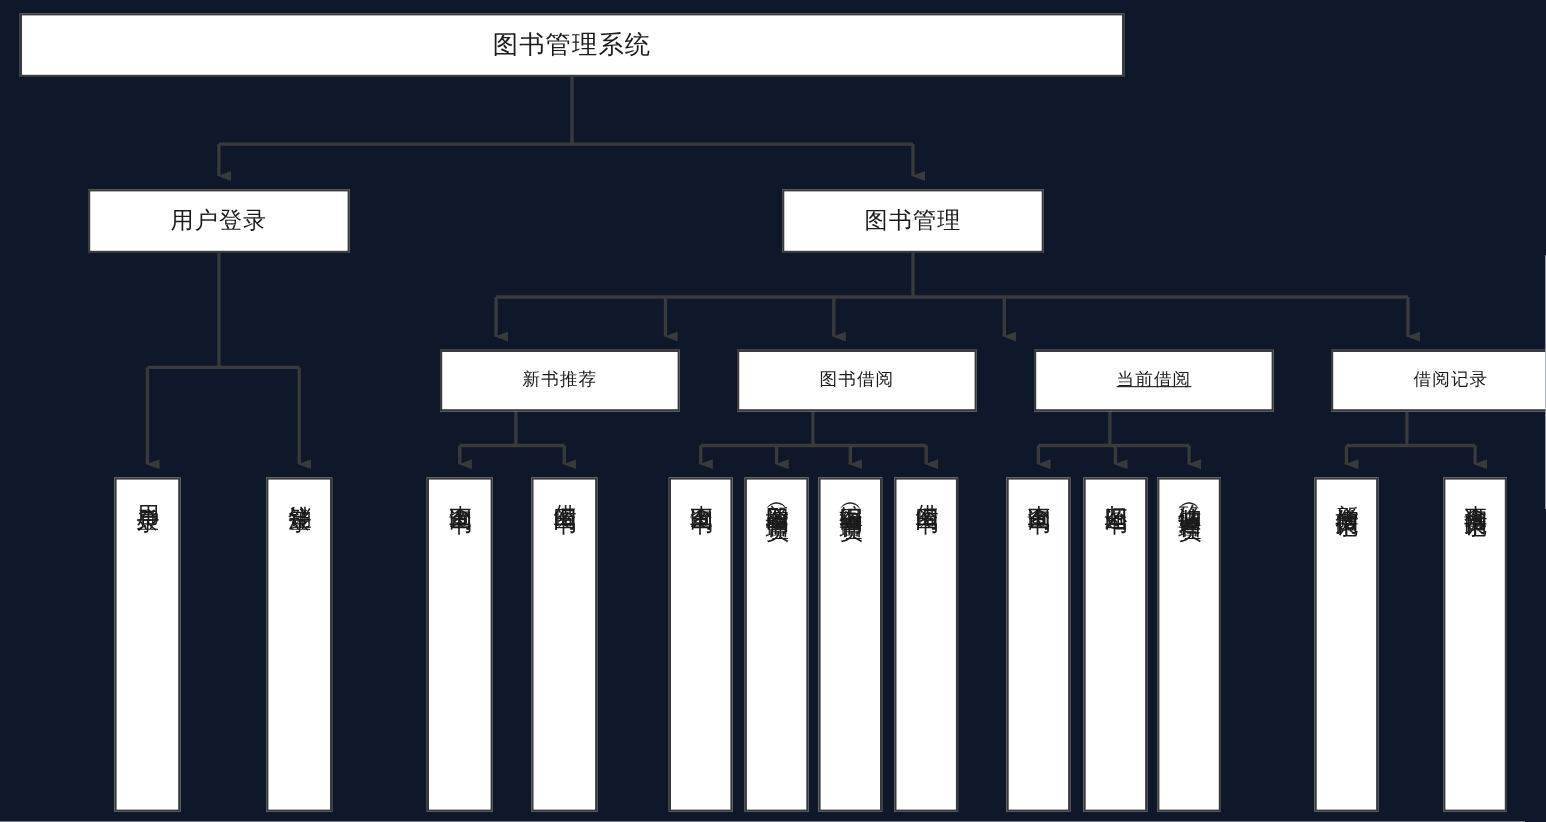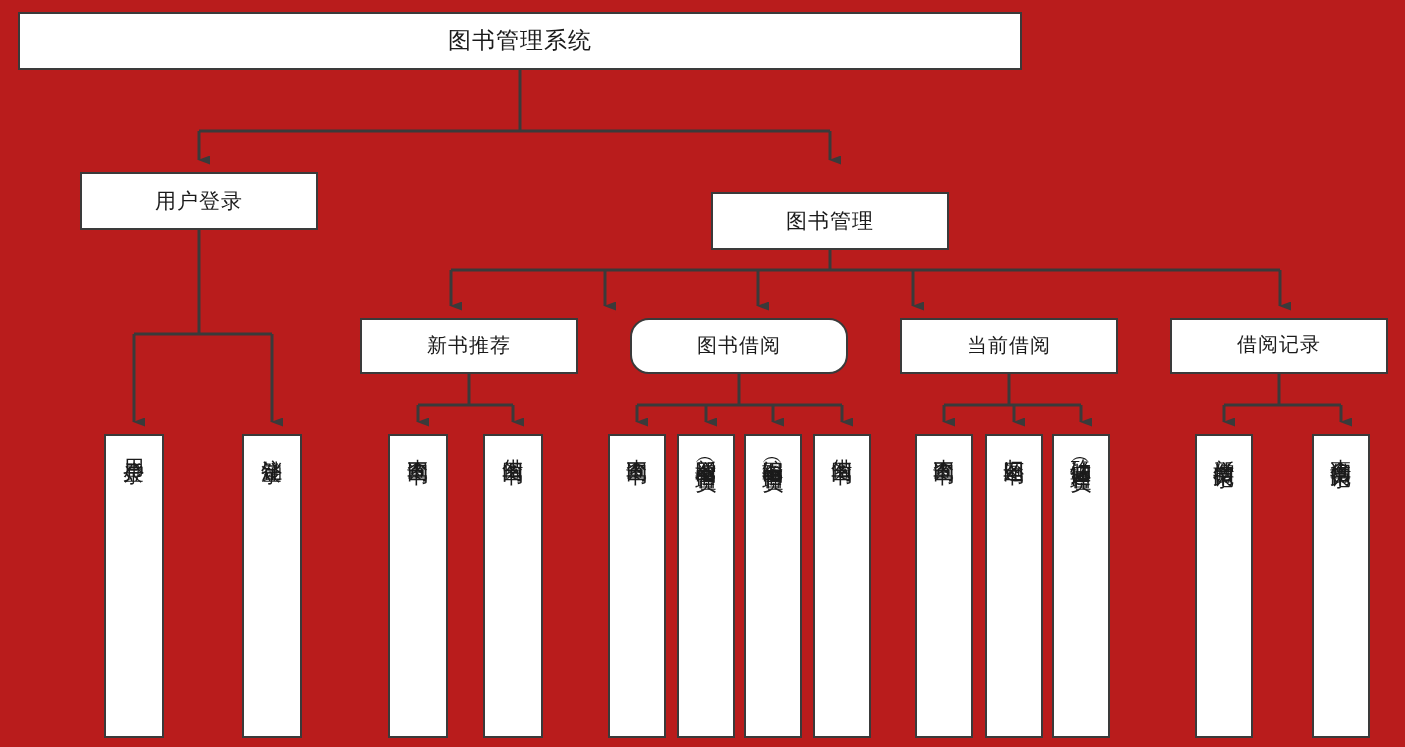--- a/index.html
+++ b/index.html
@@ -4,21 +4,21 @@
 <style>
   html, body {
     margin: 0;
     padding: 0;
     background: #ffffff;
   }
   #canvas {
     position: relative;
     width: 1405px;
     height: 747px;
-    background: #b91c1c;
+    background: #0f172a;
     font-family: "Liberation Sans", "DejaVu Sans", sans-serif;
     overflow: hidden;
   }
   svg.wires {
     position: absolute;
     left: 0;
     top: 0;
     width: 1405px;
     height: 747px;
     pointer-events: none;
@@ -37,21 +37,21 @@
     display: block;
     text-align: center;
     line-height: 1.18;
     letter-spacing: 1px;
   }
   
   .node.root { font-size: 23px; }
   
   .node.l2 { font-size: 21px; }
   
-  .node.l3 { font-size: 20px; }
+  .node.l3 { font-size: 16px; margin-left: 40px; }
   
   .node.leaf {
     border-width: 2px;
     align-items: flex-start;
     justify-content: center;
     padding-top: 6px;
   }
   .node.leaf .lbl {
     writing-mode: vertical-rl;
     text-orientation: upright;
@@ -127,31 +127,31 @@
     </g>
   </svg>
 
   <div class="node root" style="left:18px; top:12px; width:1004px; height:58px;">
     <span class="lbl">图书管理系统</span>
   </div>
 
   <div class="node l2" style="left:80px; top:172px; width:238px; height:58px;">
     <span class="lbl">用户登录</span>
   </div>
-  <div class="node l2" style="left:711px; top:172px; width:238px; height:58px;margin-top:20px;">
+  <div class="node l2" style="left:711px; top:172px; width:238px; height:58px;">
     <span class="lbl">图书管理</span>
   </div>
 
   <div class="node l3" style="left:360px; top:318px; width:218px; height:56px;">
     <span class="lbl">新书推荐</span>
   </div>
-  <div class="node l3" style="left:630px; top:318px; width:218px; height:56px;border-radius:19px;">
+  <div class="node l3" style="left:630px; top:318px; width:218px; height:56px;">
     <span class="lbl">图书借阅</span>
   </div>
-  <div class="node l3" style="left:900px; top:318px; width:218px; height:56px;">
+  <div class="node l3" style="left:900px; top:318px; width:218px; height:56px;text-decoration:underline;">
     <span class="lbl">当前借阅</span>
   </div>
   <div class="node l3" style="left:1170px; top:318px; width:218px; height:56px;font-family:Liberation Mono, monospace;">
     <span class="lbl">借阅记录</span>
   </div>
 
   <div class="node leaf" style="left:104px; top:434px; width:60px; height:304px;">
     <span class="lbl">用户登录</span>
   </div>
   <div class="node leaf" style="left:242px; top:434px; width:60px; height:304px;">

